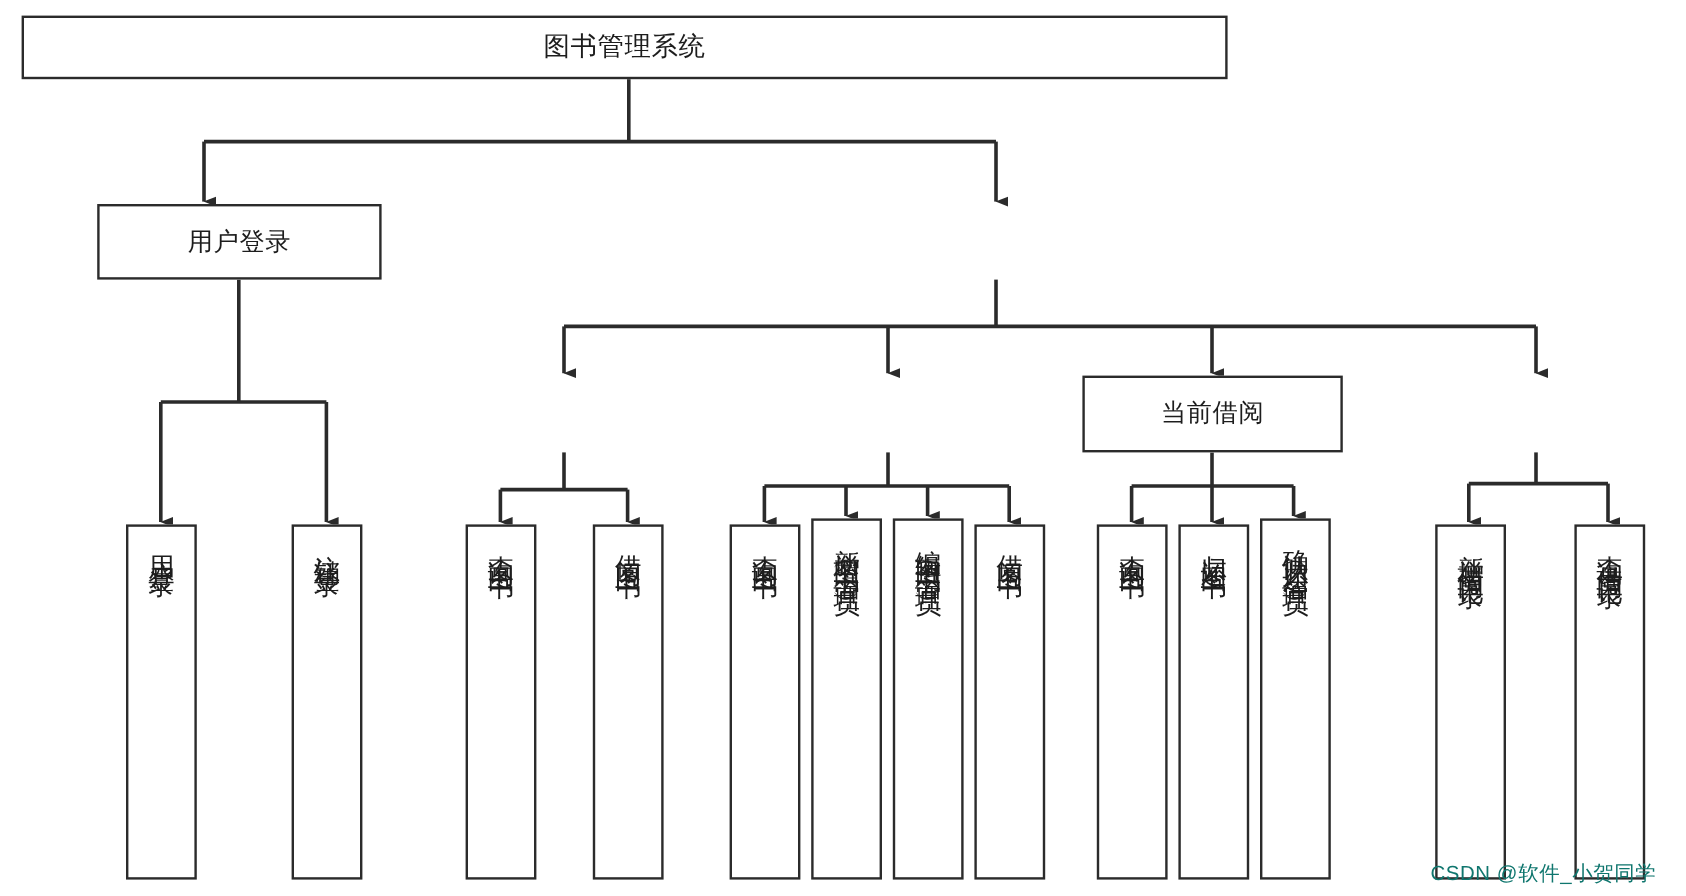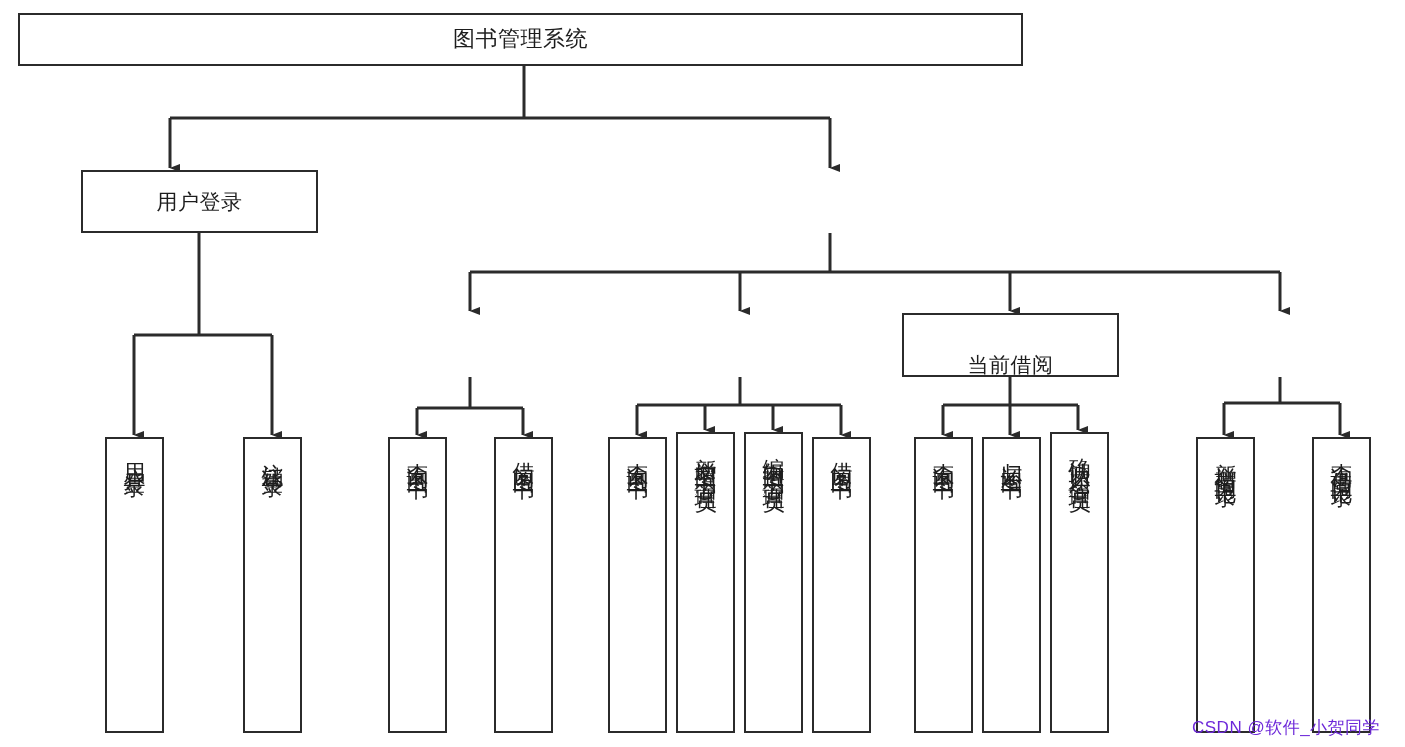--- a/index.html
+++ b/index.html
@@ -58,21 +58,21 @@
   }
   .node.vert .label {
     writing-mode: vertical-rl;
     text-orientation: upright;
     font-size: 22px;
     letter-spacing: 5px;
     line-height: 1;
   }
   .watermark {
     position: absolute;
-    color: #6d28d9;
+    color: #0f766e;
     font-size: 17px;
     white-space: nowrap;
     letter-spacing: 0.5px;
   }
 </style>
 </head>
 <body>
 
 <div id="diagram-root">
 
@@ -129,21 +129,21 @@
   </svg>
 
   <div class="node horiz root" style="left:18px; top:13px; width:1005px; height:53px;">
     <span class="label">图书管理系统</span>
   </div>
 
   <div class="node horiz" style="left:81px; top:170px; width:237px; height:63px;">
     <span class="label">用户登录</span>
   </div>
 
-  <div class="node horiz" style="left:902px; top:313px; width:217px; height:64px;align-items:flex-end;">
+  <div class="node horiz" style="left:902px; top:313px; width:217px; height:64px;">
     <span class="label">当前借阅</span>
   </div>
 
   <div class="node vert" style="left:105px; top:437px; width:59px; height:296px;">
     <span class="label">用户登录</span>
   </div>
   <div class="node vert" style="left:243px; top:437px; width:59px; height:296px;">
     <span class="label">注销登录</span>
   </div>
 

